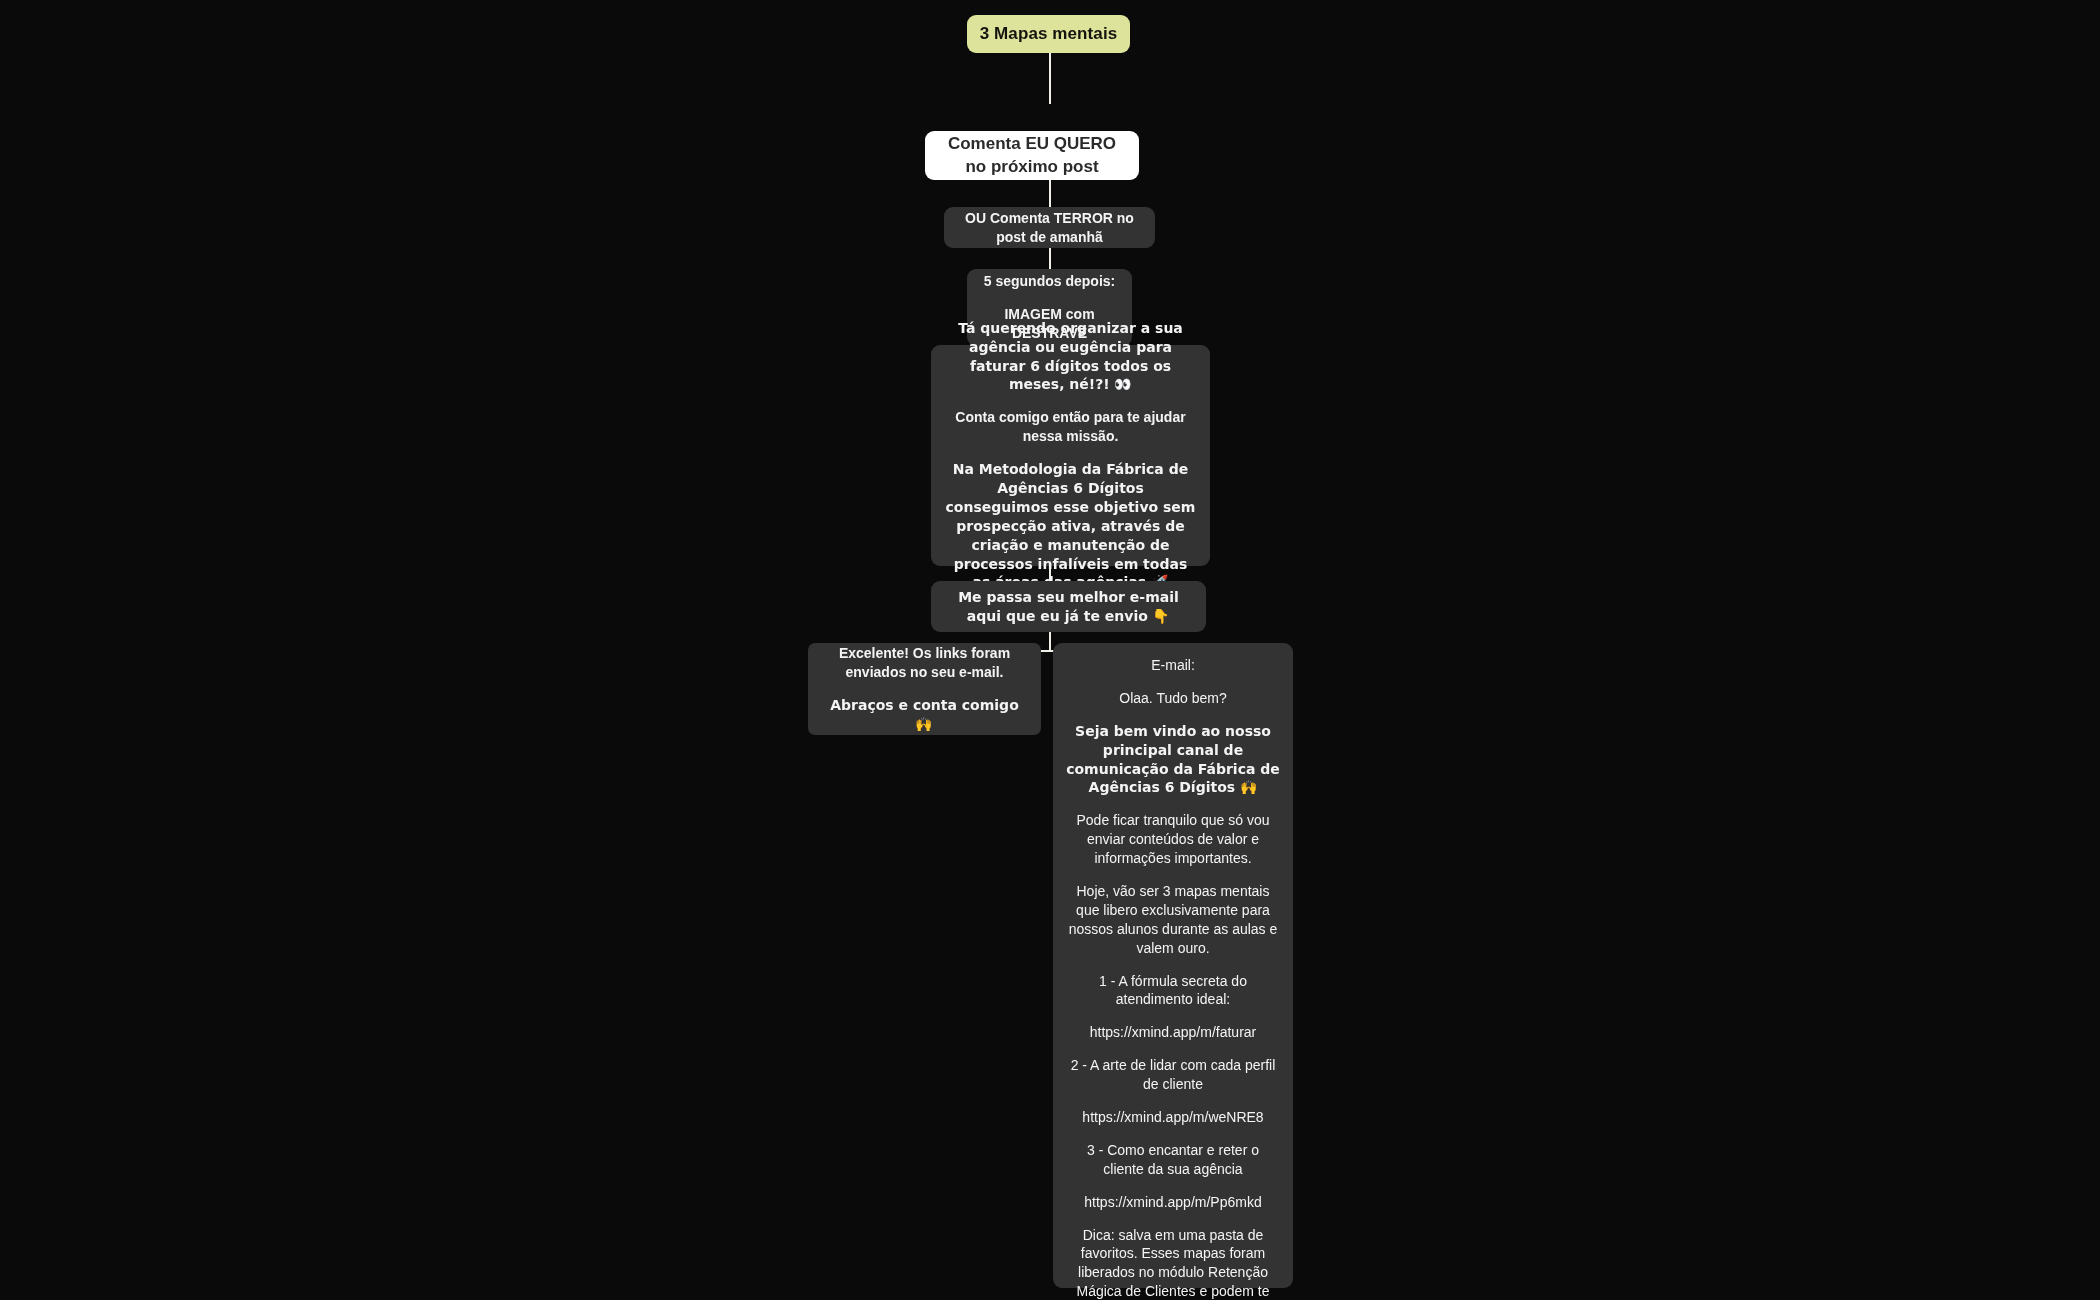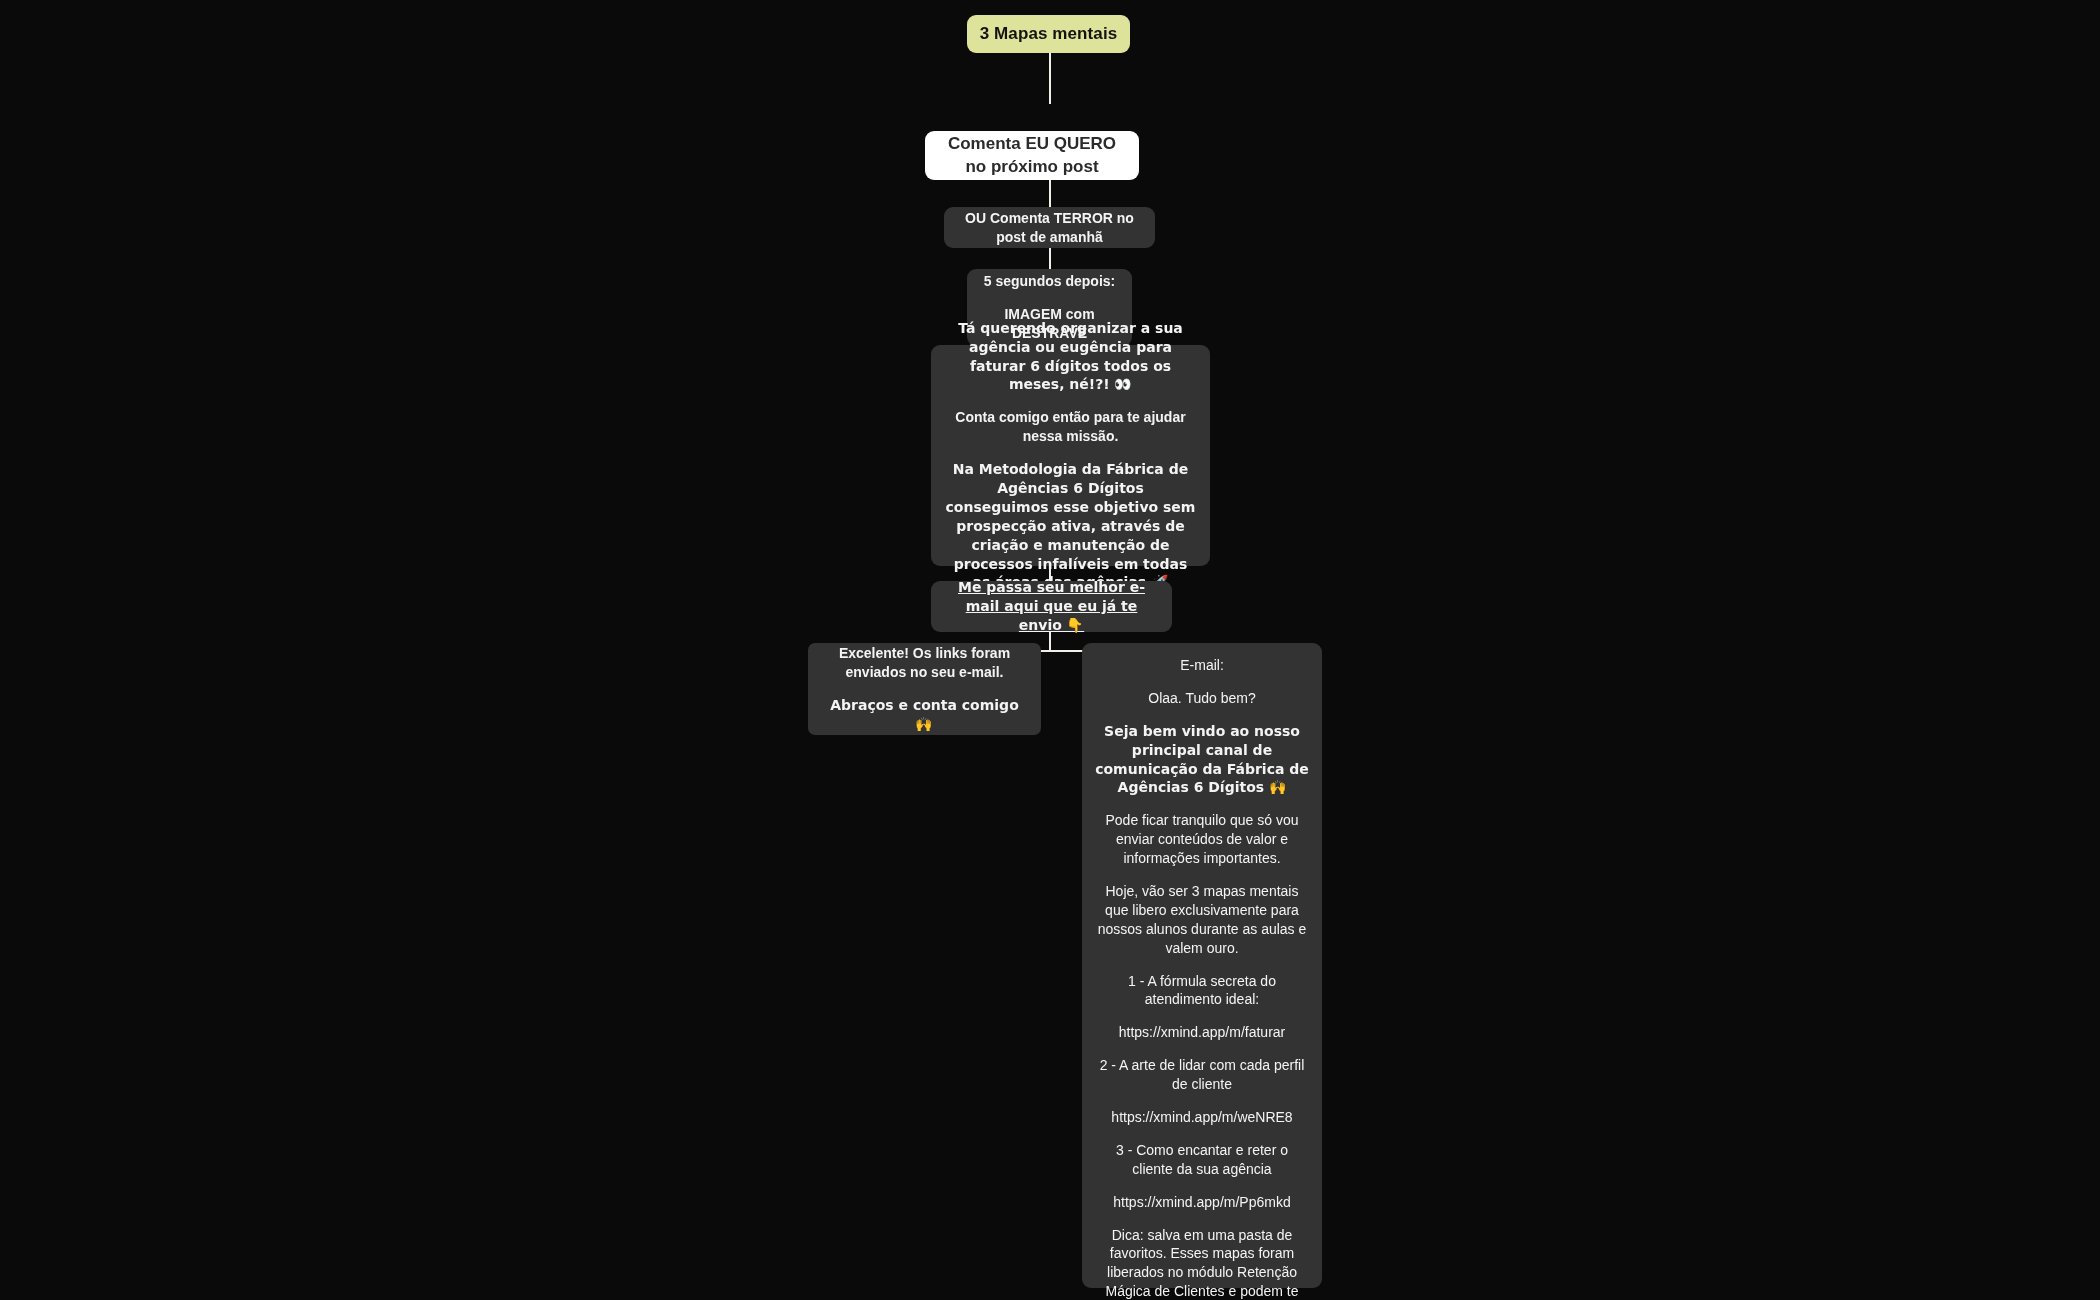--- a/index.html
+++ b/index.html
@@ -123,30 +123,30 @@
     <p class="para bld">5 segundos depois:</p>
     <p class="para bld">IMAGEM com DESTRAVE</p>
   </div>
 
   <div class="node node-dark bold" style="left:931px; top:345px; width:279px; height:221px;">
     <p class="para bld emoji">Tá querendo organizar a sua agência ou eugência para faturar 6 dígitos todos os meses, né!?! 👀</p>
     <p class="para bld">Conta comigo então para te ajudar nessa missão.</p>
     <p class="para bld emoji">Na Metodologia da Fábrica de Agências 6 Dígitos conseguimos esse objetivo sem prospecção ativa, através de criação e manutenção de processos infalíveis em todas as áreas das agências 🚀</p>
   </div>
 
-  <div class="node node-dark bold" style="left:931px; top:581px; width:241px; height:51px;text-decoration:underline;">
+  <div class="node node-dark bold" style="left:931px; top:581px; width:275px; height:51px;">
     <p class="para bld emoji">Me passa seu melhor e-mail aqui que eu já te envio 👇</p>
   </div>
 
   <div class="node node-dark bold" style="left:808px; top:643px; width:233px; height:92px;border-radius:7px;">
     <p class="para bld">Excelente! Os links foram enviados no seu e-mail.</p>
     <p class="para bld emoji">Abraços e conta comigo 🙌</p>
   </div>
 
-  <div class="node node-dark" style="left:1053px; top:643px; width:240px; height:645px; justify-content:flex-start; padding-top:13px;margin-left:29px;">
+  <div class="node node-dark" style="left:1053px; top:643px; width:240px; height:645px; justify-content:flex-start; padding-top:13px;">
     <p class="para reg">E-mail:</p>
     <p class="para reg">Olaa. Tudo bem?</p>
     <p class="para bld emoji">Seja bem vindo ao nosso principal canal de comunicação da Fábrica de Agências 6 Dígitos 🙌</p>
     <p class="para reg">Pode ficar tranquilo que só vou enviar conteúdos de valor e informações importantes.</p>
     <p class="para reg">Hoje, vão ser 3 mapas mentais que libero exclusivamente para nossos alunos durante as aulas e valem ouro.</p>
     <p class="para reg">1 - A fórmula secreta do atendimento ideal:</p>
     <p class="para reg">https://xmind.app/m/faturar</p>
     <p class="para reg">2 - A arte de lidar com cada perfil de cliente</p>
     <p class="para reg">https://xmind.app/m/weNRE8</p>
     <p class="para reg">3 - Como encantar e reter o cliente da sua agência</p>

